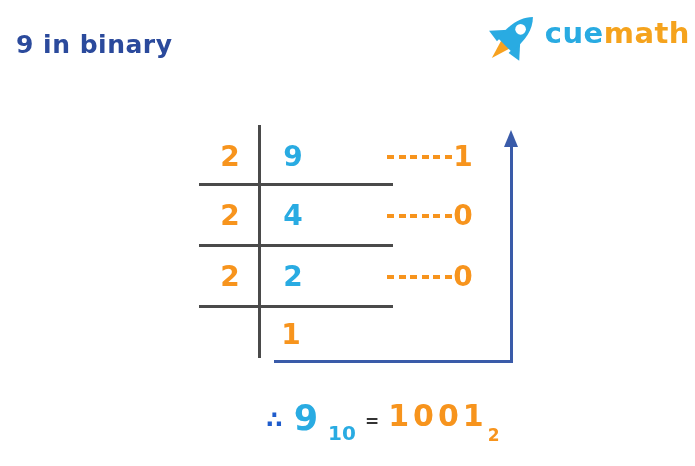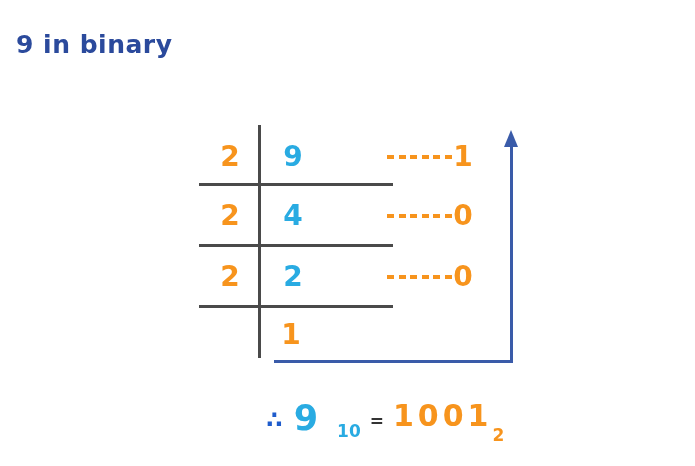--- a/index.html
+++ b/index.html
@@ -98,32 +98,44 @@
   
   .equation {
     position: absolute;
     left: 266px; top: 398px;
     display: flex;
     align-items: flex-start;
     font-weight: 700;
   }
   .eq-therefore { font-size: 24px; color: #1f5ccc; margin-top: 8px; }
   .eq-dec       { font-size: 35px; color: #29abe2; margin-left: 11px; }
-  .eq-dec-base  { font-size: 17px; color: #29abe2; margin-top: 23px; margin-left: 19px; }
+  .eq-dec-base  { font-size: 20px; color: #29abe2; margin-top: 23px; margin-left: 10px; }
   .eq-equals    { font-size: 17px; color: #333333; margin-top: 13px; margin-left: 9px; }
   .eq-bin       { font-size: 30px; color: #f7941d; margin-left: 9px; letter-spacing: 4px; }
   .eq-bin-base  { font-size: 17px; color: #f7941d; margin-top: 27px; }
 </style>
 </head>
 <body>
 
 <div class="canvas">
 
   <div class="page-title">9 in binary</div>
 
+  <div class="logo">
+    <svg class="logo-rocket" viewBox="0 0 64 64" xmlns="http://www.w3.org/2000/svg">
+      <g transform="rotate(45 32 34)">
+        <path d="M26 42 L32 62 L38 42 Z" fill="#f7a11e"></path>
+        <path d="M23.5 29 L10 44 L23.5 46 Z" fill="#29abe2"></path>
+        <path d="M40.5 29 L54 44 L40.5 46 Z" fill="#29abe2"></path>
+        <path d="M32 2 C41 11 44 24 41.5 43 L22.5 43 C20 24 23 11 32 2 Z" fill="#29abe2"></path>
+        <circle cx="32" cy="20" r="5.5" fill="#ffffff"></circle>
+      </g>
+    </svg>
+    <div class="logo-text"><span class="logo-cue">cue</span><span class="logo-math">math</span></div>
+  </div>
 
   <div>
     <div class="gray-line vline"></div>
     <div class="gray-line hline hline1"></div>
     <div class="gray-line hline hline2"></div>
     <div class="gray-line hline hline3"></div>
 
     <span class="digit c-orange" style="left:230px; top:157px">2</span>
     <span class="digit c-blue" style="left:293px; top:157px">9</span>
     <div class="dash-line dash1"></div>

